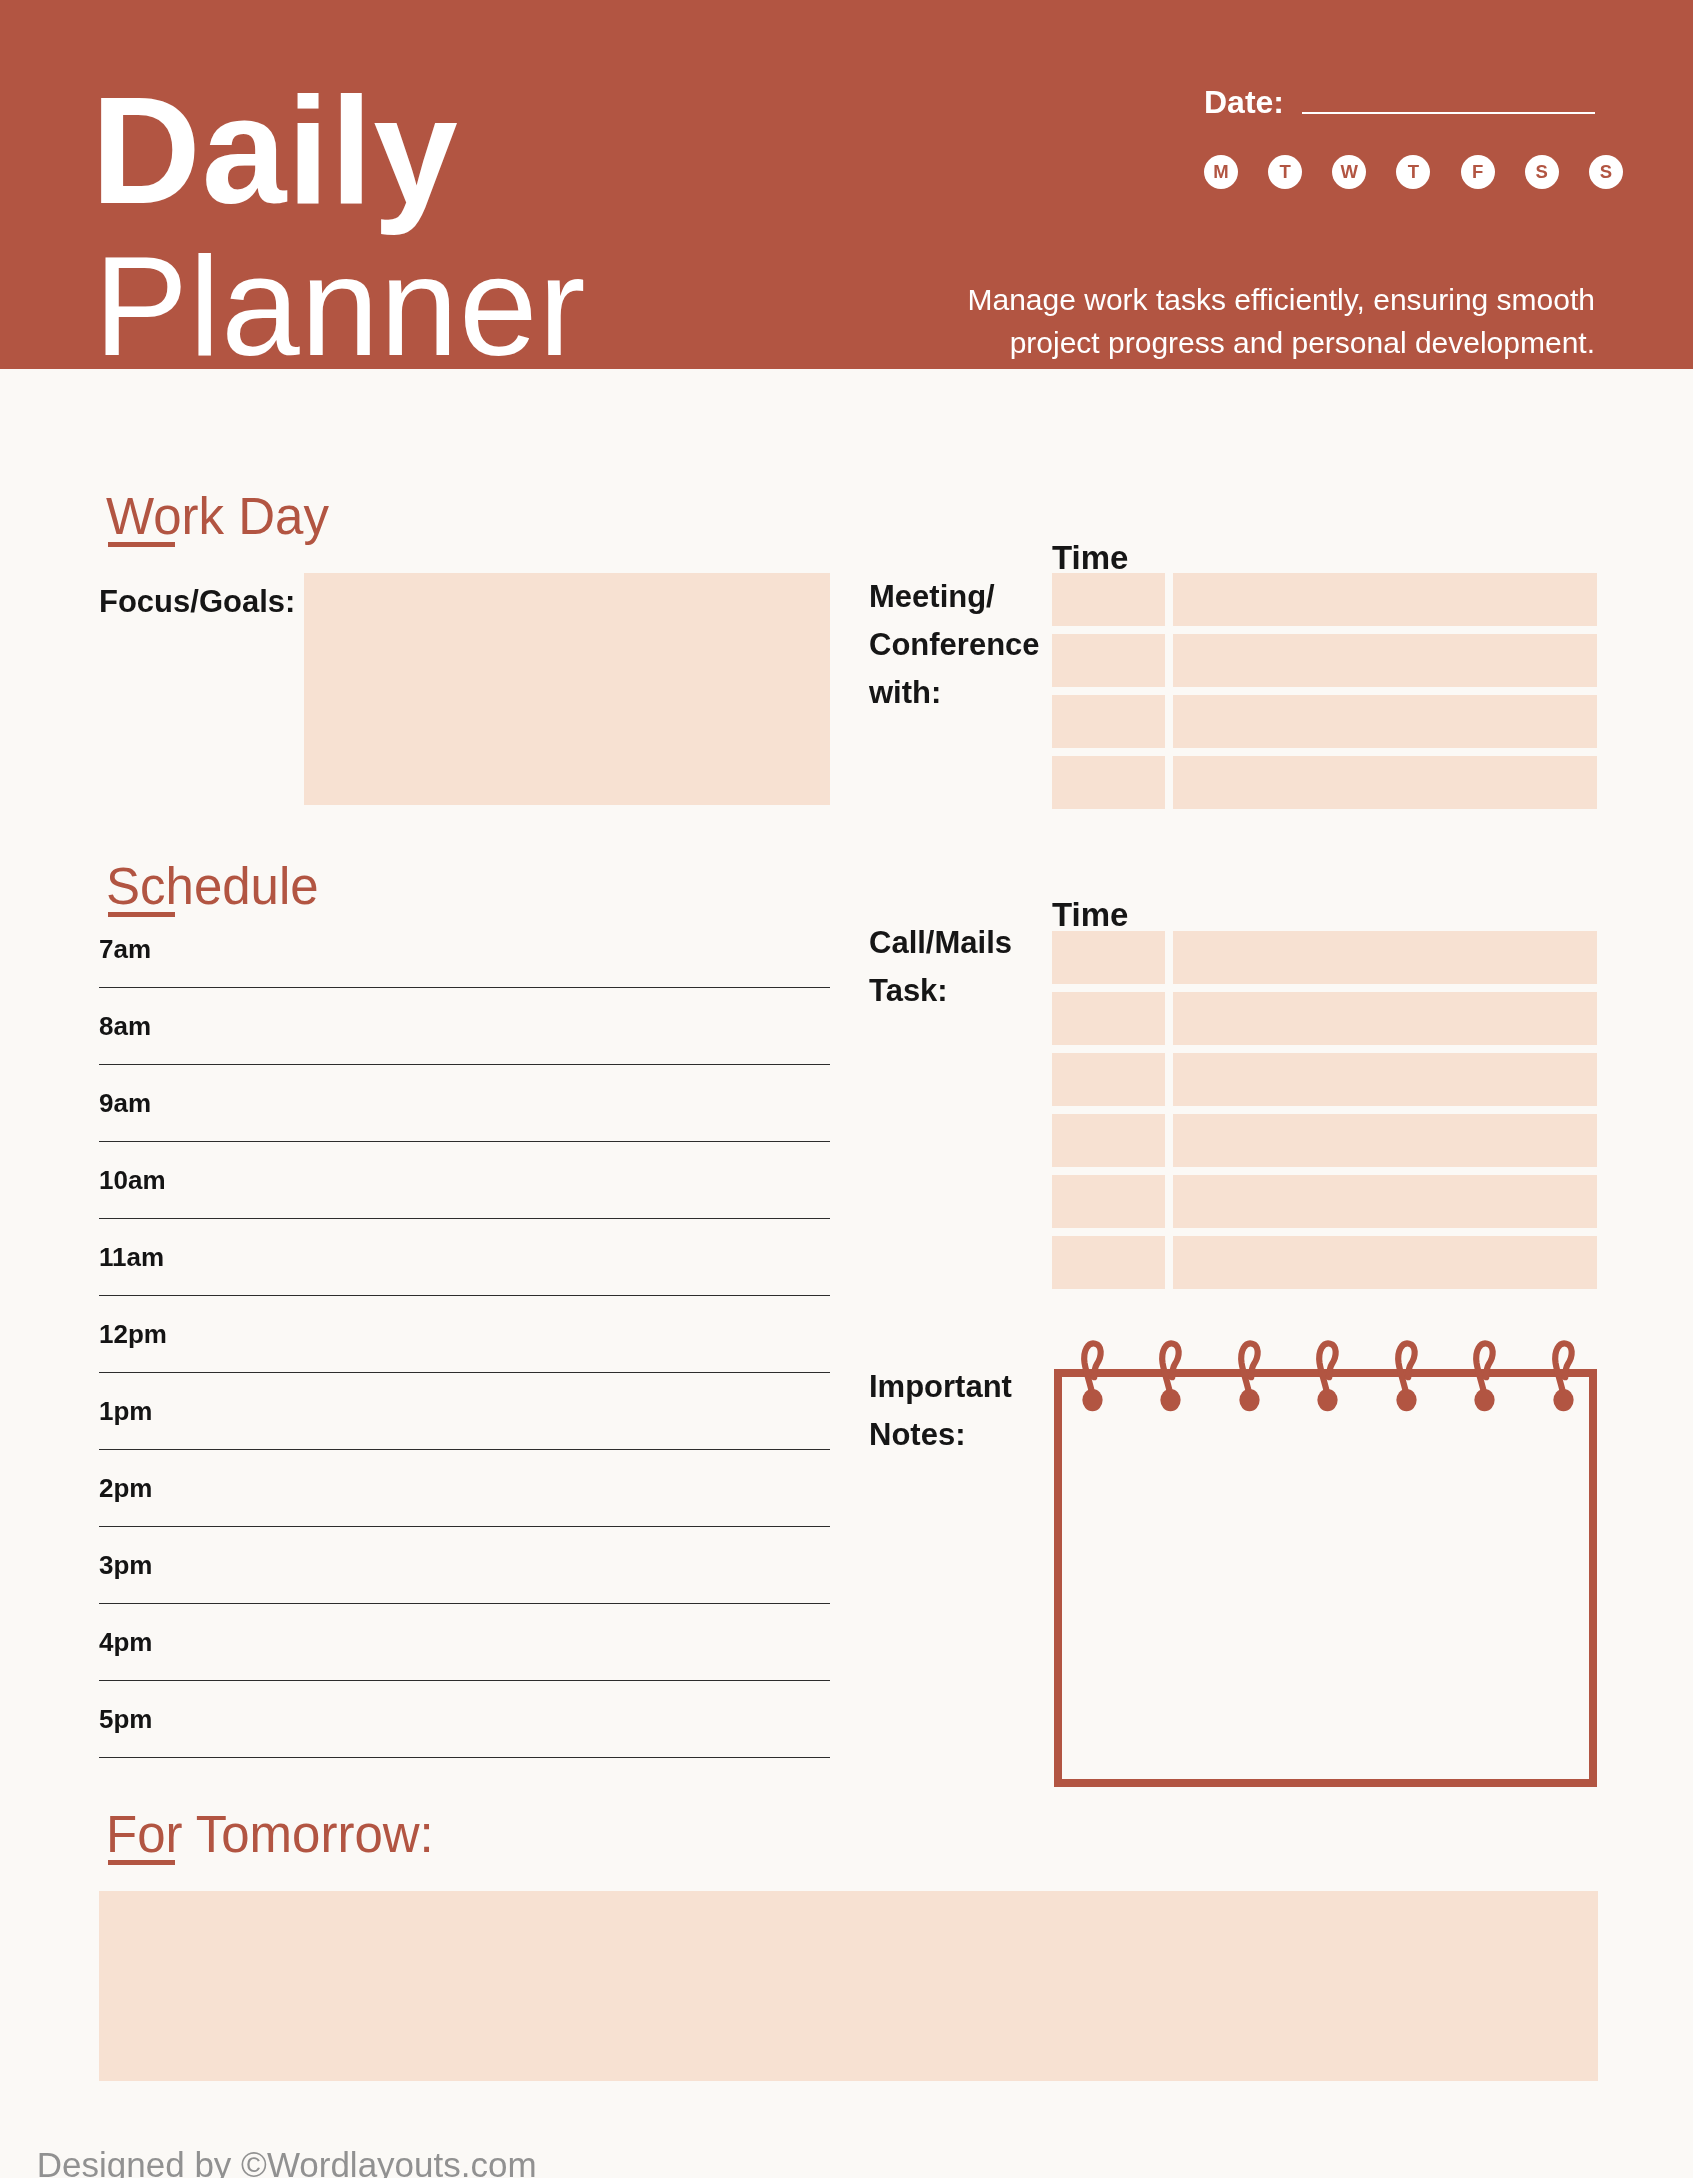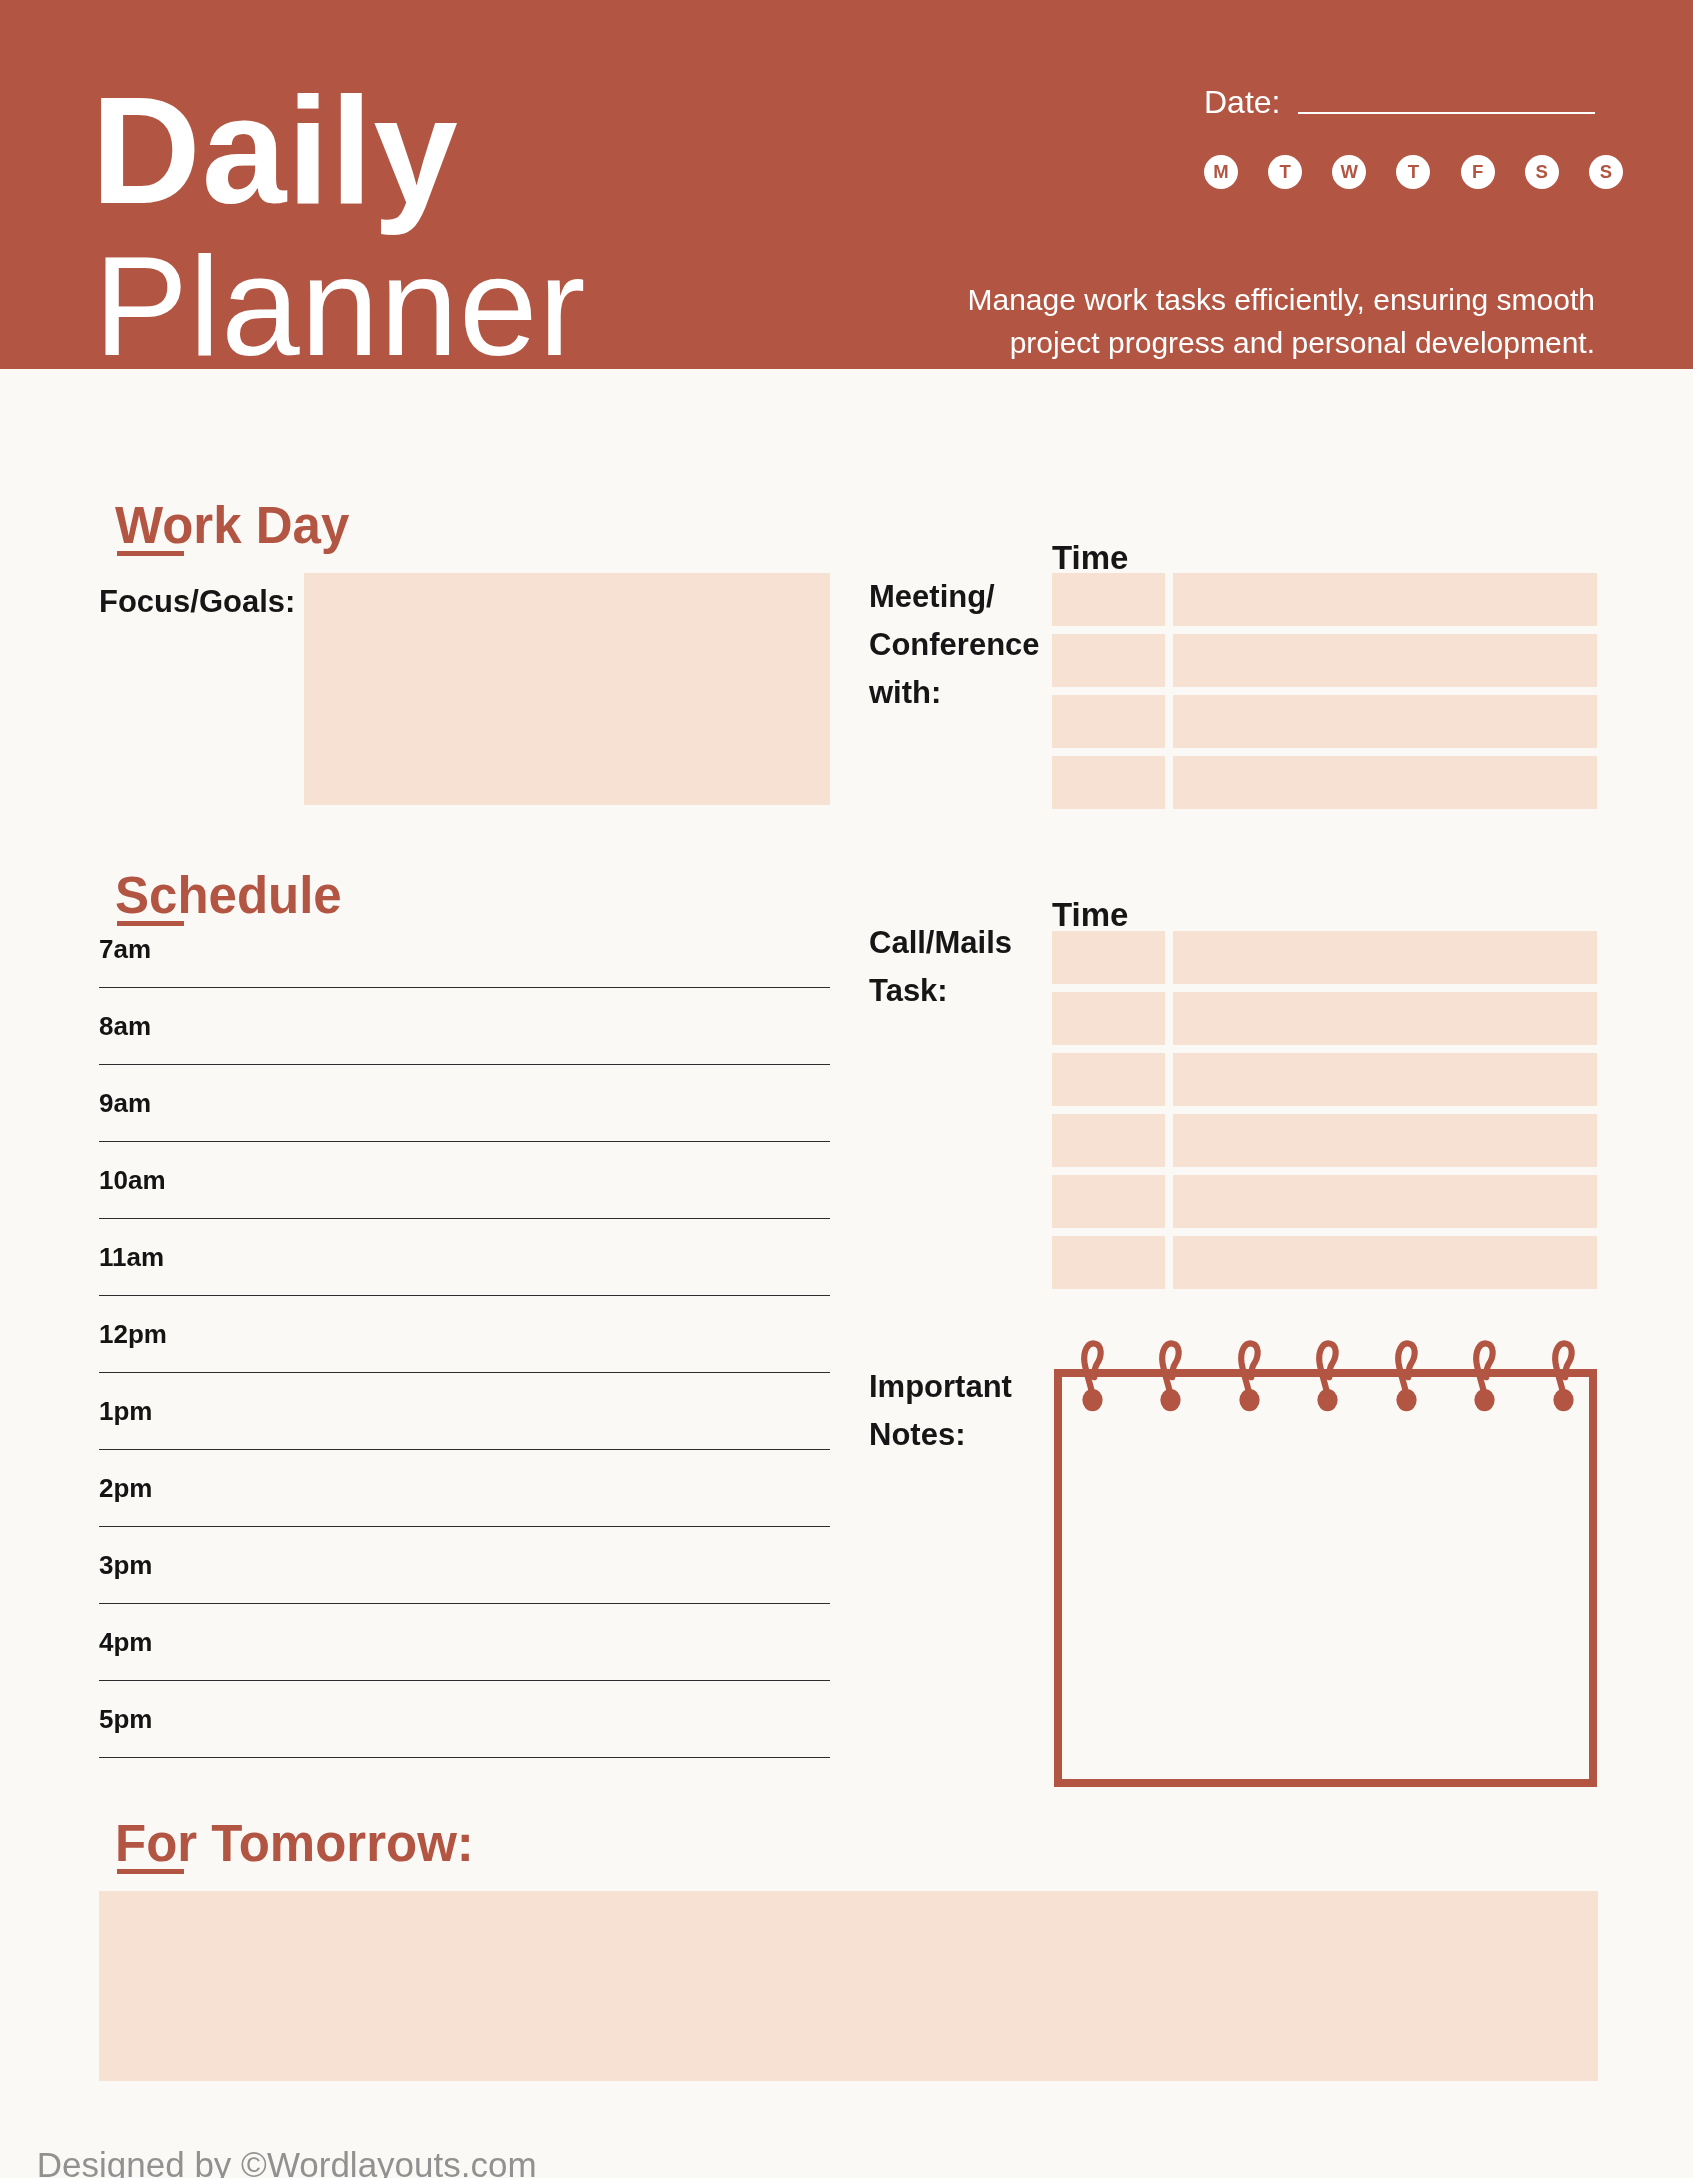--- a/index.html
+++ b/index.html
@@ -45,21 +45,21 @@
     left: 1204px; top: 83px;
     width: 419px;
   }
   .date-row {
     display: flex;
     align-items: flex-end;
     gap: 17.6px;
   }
   .date-label {
     font-size: 32px;
-    font-weight: 400;
+    font-weight: 700;
     color: #ffffff;
     line-height: 1.2;
     white-space: nowrap;
   }
   .date-line {
     flex: 1;
     height: 0;
     border-bottom: 2.6px solid #ffffff;
     margin-bottom: 7px;
     margin-right: 28px;
@@ -86,23 +86,23 @@
     text-align: right;
     color: #ffffff;
     font-size: 30px;
     font-weight: 400;
     line-height: 1.42;
   }
 
   
   .section-heading {
     position: absolute;
-    margin: 16px;
+    margin: 7px;
     font-size: 51px;
-    font-weight: 700;
+    font-weight: 400;
     color: #B25542;
     line-height: 1.2;
   }
   .section-heading::after {
     content: "";
     position: absolute;
     left: 1.8px; bottom: 0;
     width: 67px; height: 5.3px;
     background: #B25542;
   }

